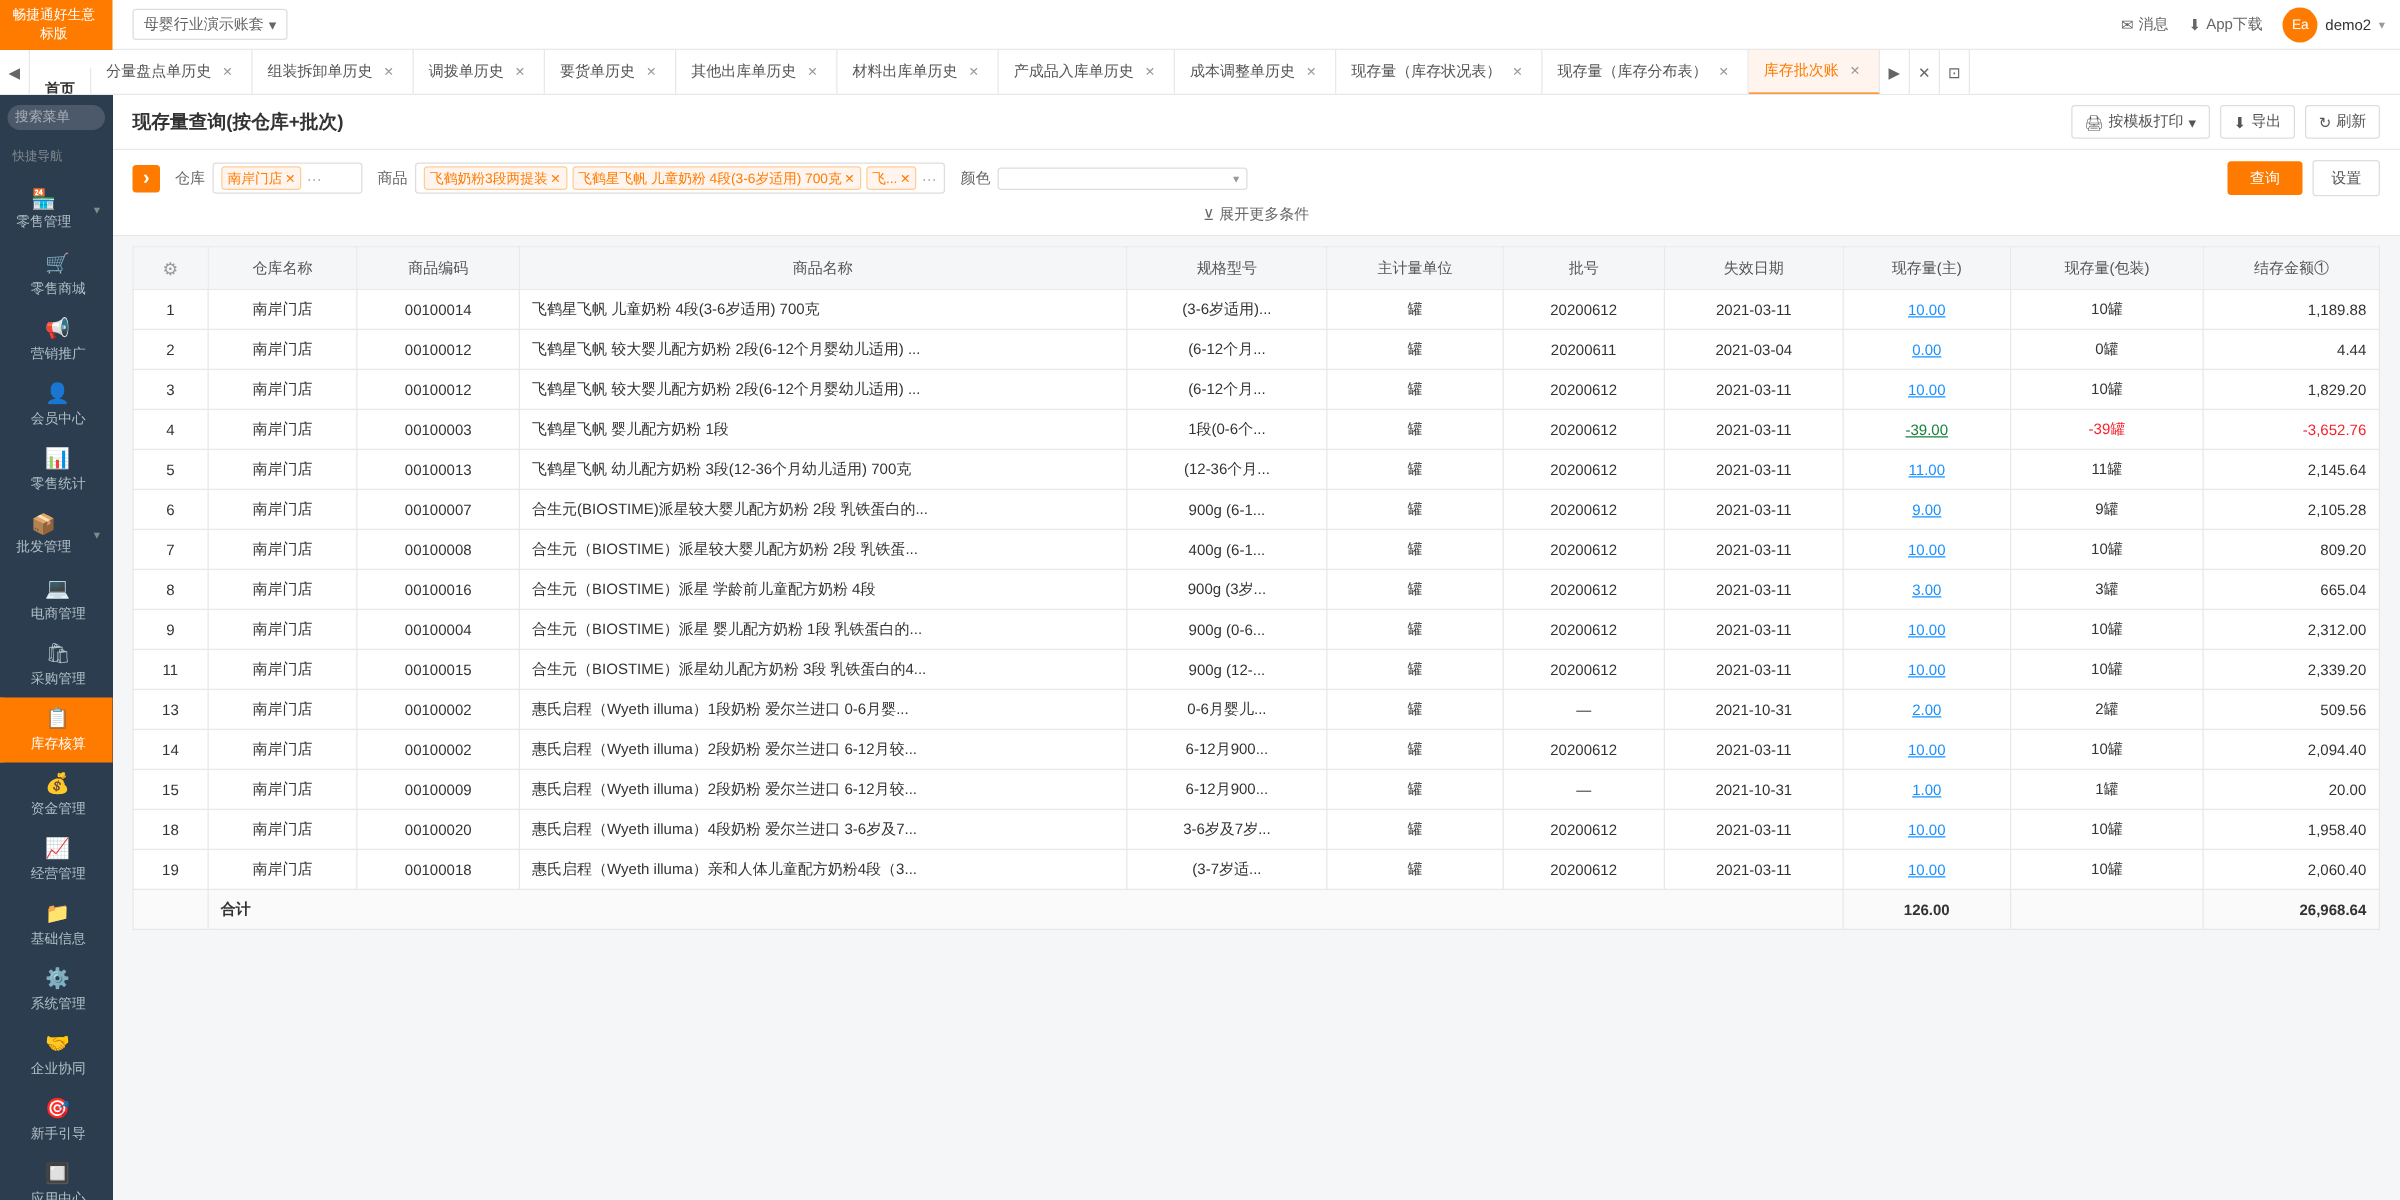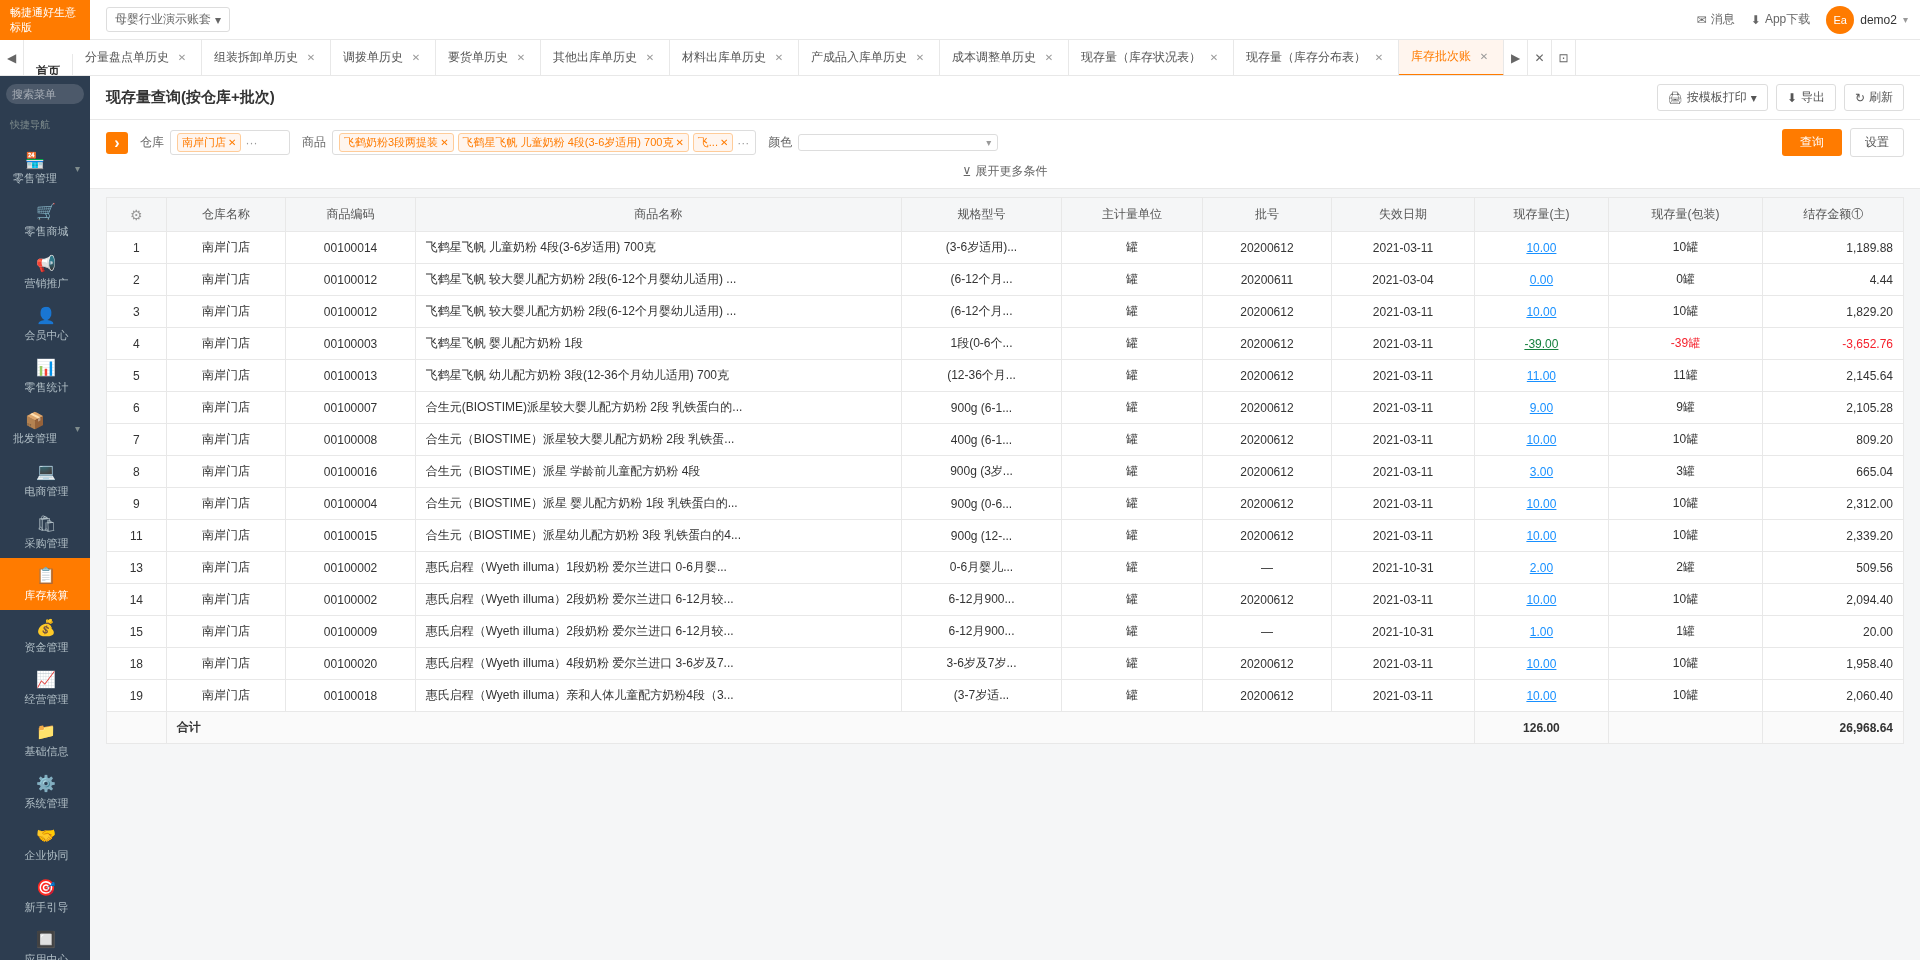--- a/index.html
+++ b/index.html
@@ -8,20 +8,21 @@
     
     .top-bar {
       display: flex; align-items: center; height: 40px;
       background: #fff; border-bottom: 1px solid #e8e8e8;
       padding: 0 12px; gap: 16px;
     }
     .logo-area {
       display: flex; align-items: center; gap: 6px;
       background: #ff7b00; padding: 0 10px; height: 40px; margin-left: -12px;
       min-width: 90px;
+      text-align: center;
     }
     .logo-text { color: #fff; font-size: 11px; line-height: 1.3; }
     .breadcrumb-select {
       display: flex; align-items: center; gap: 4px; cursor: pointer;
       color: #666; font-size: 12px; border: 1px solid #ddd; padding: 3px 8px; border-radius: 3px;
     }
     .top-right { display: flex; align-items: center; gap: 16px; margin-left: auto; }
     .top-icon-btn { display: flex; align-items: center; gap: 4px; color: #666; cursor: pointer; font-size: 12px; }
     .avatar { width: 28px; height: 28px; border-radius: 50%; background: #ff7b00; display: flex; align-items: center; justify-content: center; color: #fff; font-size: 11px; }
     .user-name { color: #333; font-size: 12px; cursor: pointer; }

